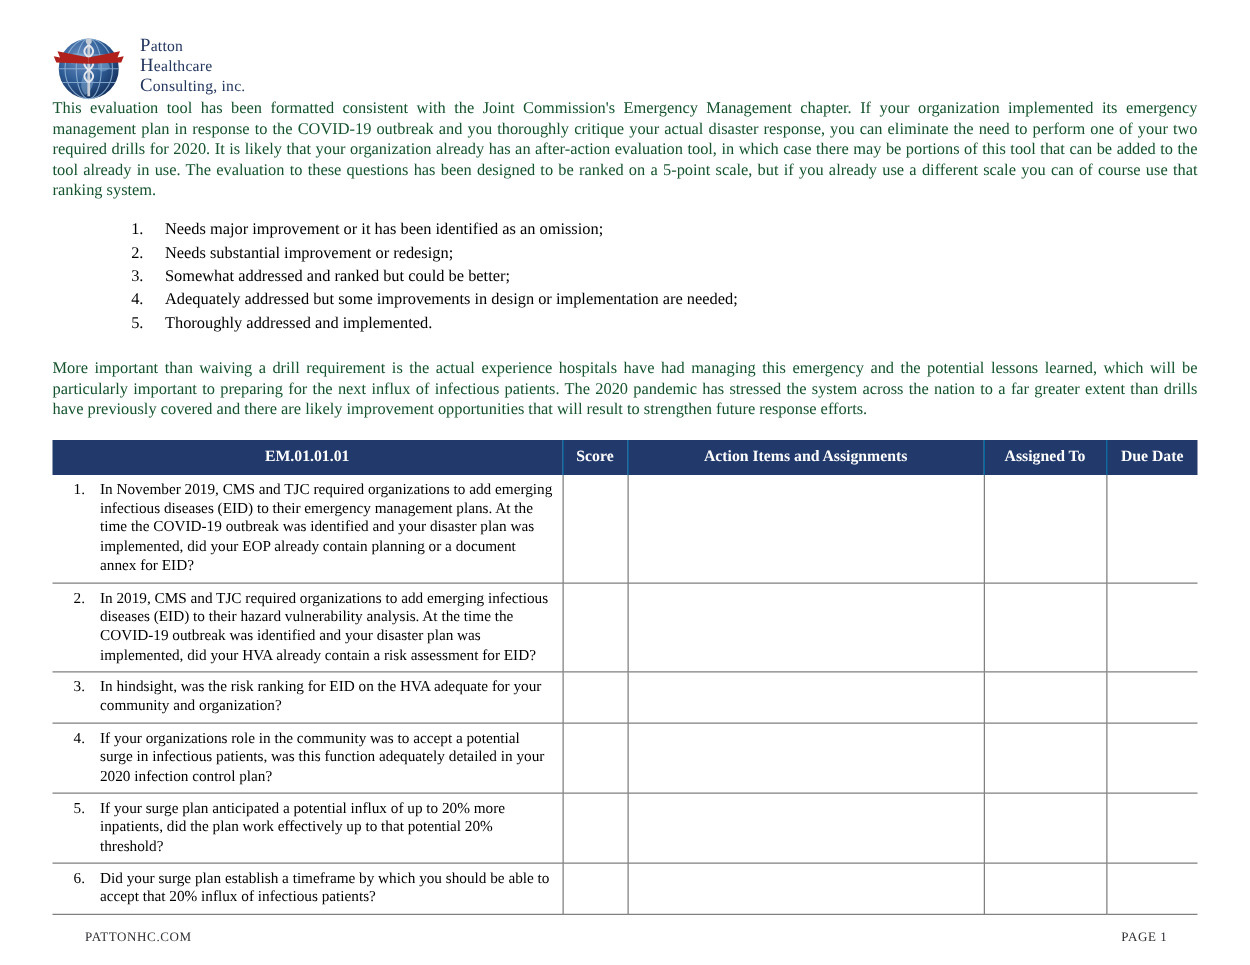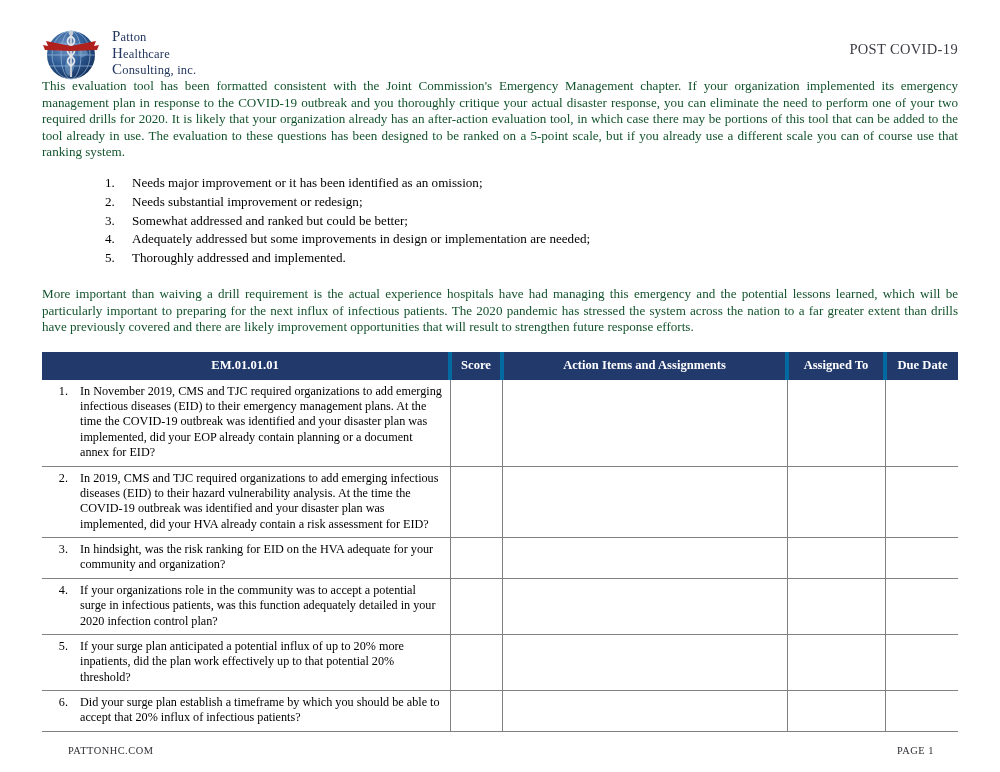--- a/index.html
+++ b/index.html
@@ -113,21 +113,21 @@
     border-collapse: collapse;
     table-layout: fixed;
     font-size: 12.2px;
   }
   table.eval thead th {
     background: #22396b;
     color: #ffffff;
     font-weight: bold;
     font-size: 12.6px;
     padding: 6px 4px 7px 4px;
-    border-right: 4px solid #0369a1;
+    border-right: 1px solid #0369a1;
     border-bottom: none;
     text-align: center;
     font-family: "Liberation Serif", "DejaVu Serif", serif;
   }
   table.eval thead th:last-child { border-right: none; }
 
   table.eval tbody td {
     border-bottom: 1px solid #808080;
     border-right: 1px solid #808080;
     vertical-align: top;
@@ -216,21 +216,20 @@
         <circle cx="29" cy="9" r="2.4" fill="#c7cdd6"></circle>
       </svg>
       <div class="brand-text">
         <span class="brand-line">Patton</span>
         <span class="brand-line">Healthcare</span>
         <span class="brand-line">Consulting, inc.</span>
       </div>
     </div>
 
     <div class="header-title">
-      <span>POST COVID-19</span>
     </div>
 
   </div>
 
   <div class="content">
 
     <p class="body-para para-block">This evaluation tool has been formatted consistent with the Joint Commission's Emergency Management chapter.  If your organization implemented its emergency management plan in response to the COVID-19 outbreak and you thoroughly critique your actual disaster response, you can eliminate the need to perform one of your two required drills for 2020.  It is likely that your organization already has an after-action evaluation tool, in which case there may be portions of this tool that can be added to the tool already in use.  The evaluation to these questions has been designed to be ranked on a 5-point scale, but if you already use a different scale you can of course use that ranking system.</p>
 
     <ol class="scale-list">
       <li>Needs major improvement or it has been identified as an omission;</li>

